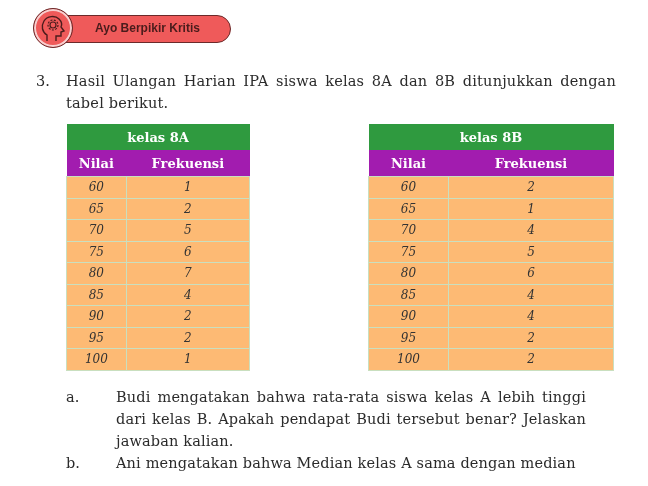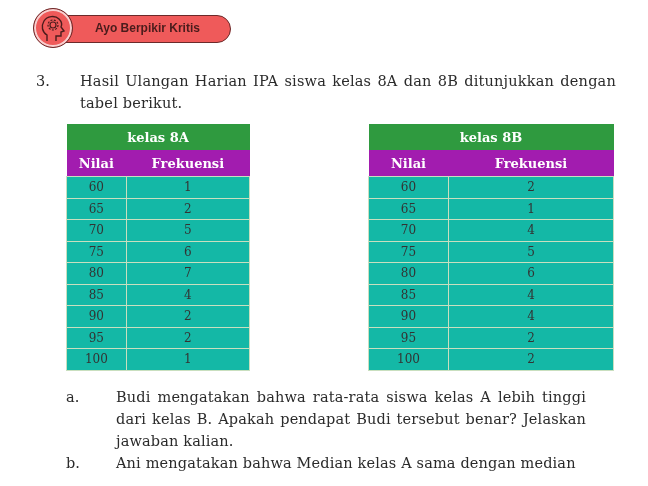--- a/index.html
+++ b/index.html
@@ -29,39 +29,39 @@
     border: 1.5px solid #6b2a2a; box-shadow: 0 0 0 2px #f7d0d0 inset;
     box-sizing: border-box;
   }
   .badge-circle svg { position: absolute; left: 5px; top: 4px; }
 
   .question {
     position: absolute; left: 36px; top: 70px; width: 580px;
     font-size: 14.5px; line-height: 22px;
   }
   .q-num { position: absolute; left: 0; top: 0; }
-  .q-text { margin-left: 44px; text-align: justify; letter-spacing: 0.2px; }
+  .q-text { margin-left: 30px; text-align: justify; letter-spacing: 0.2px; }
 
   table.freq {
     position: absolute; border-collapse: collapse;
     font-size: 12px; text-align: center;
   }
   table.freq td, table.freq th { padding: 0; height: 20.5px; }
   .t8a { left: 66px; top: 124px; width: 184px; }
   .t8b { left: 368px; top: 124px; width: 246px; }
   .th-title {
     background: #2f9a3f; color: #ffffff; font-weight: bold;
     font-size: 13px; height: 26px !important;
   }
   .th-col {
     background: #a21caf; color: #ffffff; font-weight: bold;
     font-size: 13px; height: 26px !important;
   }
   .cell {
-    background: #14b8a6; border: 1px solid #c9dfbf; color: #333;
+    background: #fdba74; border: 1px solid #c9dfbf; color: #333; font-style: italic;
   }
 
   .sub {
     position: absolute; left: 66px; width: 520px;
     font-size: 14.5px; line-height: 22px;
   }
   .sub-label { position: absolute; left: 0; top: 0; }
   .sub-text { margin-left: 50px; text-align: justify; letter-spacing: 0.15px; }
   .sub-a { top: 386px; }
   .sub-b { top: 452px; }

